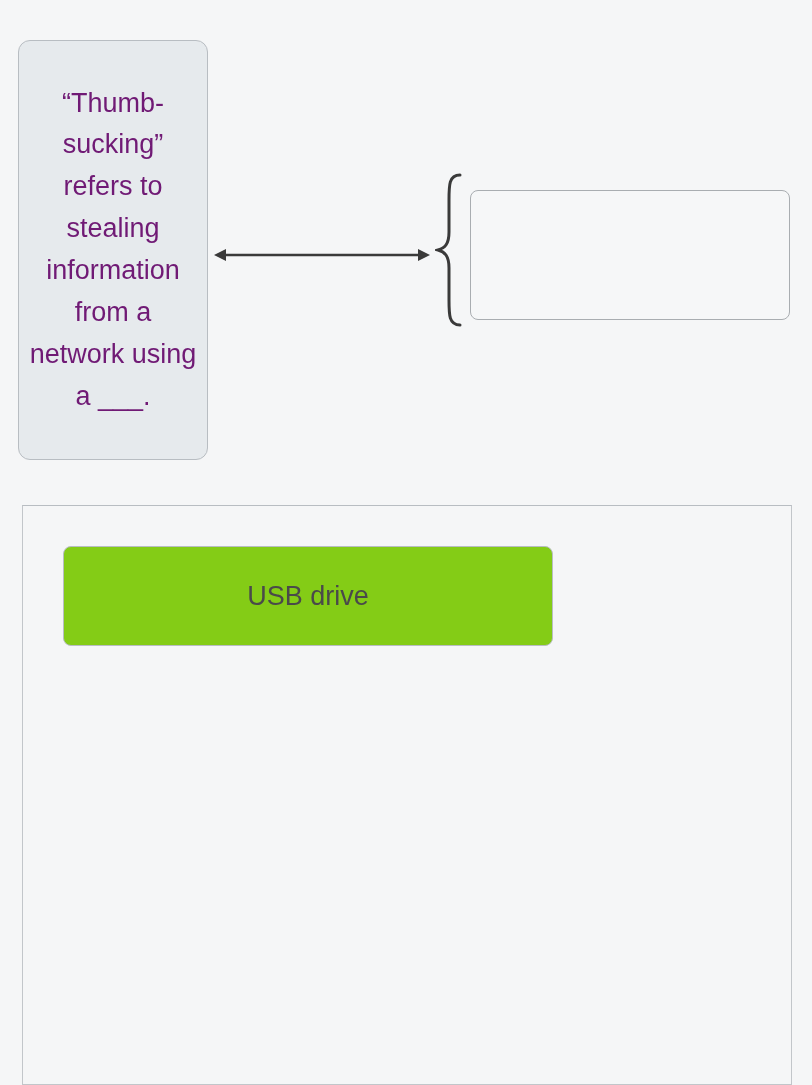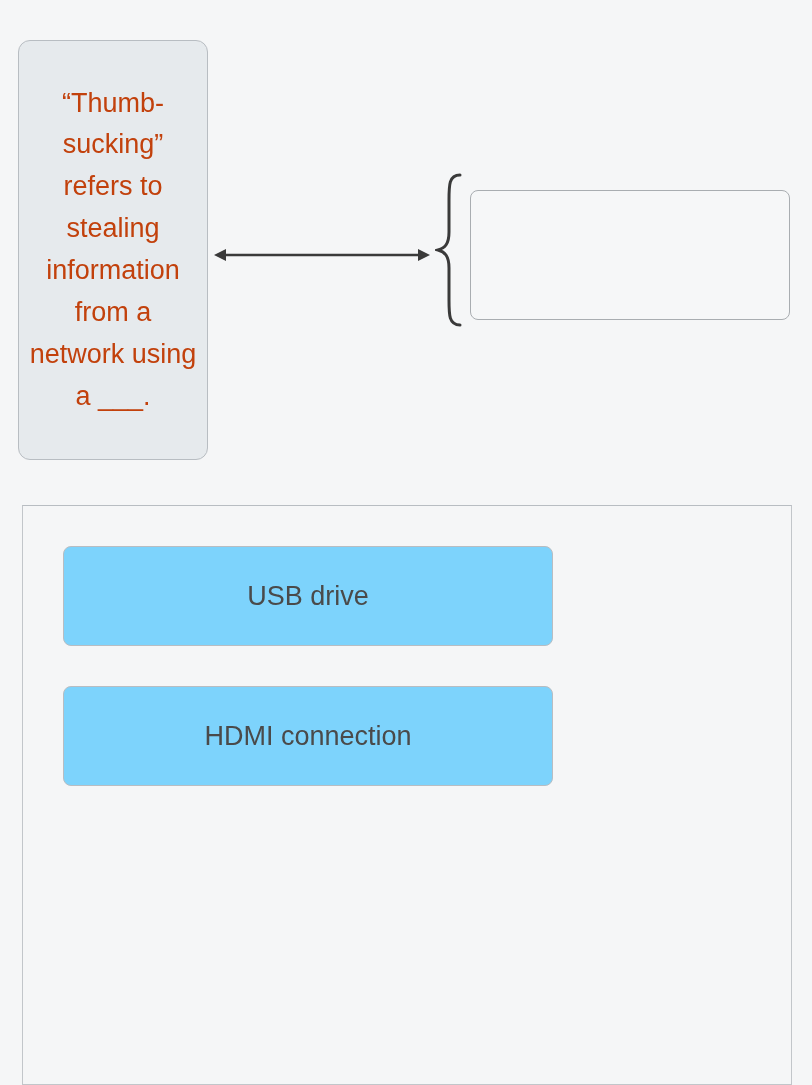--- a/index.html
+++ b/index.html
@@ -30,21 +30,21 @@
       background: #e6eaed;
       border: 1px solid #b8bdc2;
       border-radius: 12px;
       padding: 18px 8px;
       display: flex;
       align-items: center;
       justify-content: flex-end;
       text-align: center;
       font-size: 27px;
       line-height: 1.55;
-      color: #c2410c;
+      color: #701a75;
     }
     .arrow-svg {
       position: absolute;
       top: 240px;
       left: 212px;
       width: 220px;
       height: 30px;
     }
     .brace-svg {
       position: absolute;
@@ -75,21 +75,21 @@
       padding: 40px 30px 30px 40px;
       display: flex;
       flex-direction: column;
       gap: 40px;
     }
     .option-item {
       width: 490px;
       height: 100px;
       border: 1px solid #b8bdc2;
       border-radius: 8px;
-      background: #7dd3fc;
+      background: #84cc16;
       display: flex;
       align-items: center;
       justify-content: center;
       font-size: 27px;
       color: #4a4a4a;
       cursor: grab;
       user-select: none;
     }
   </style>
 </head>
@@ -118,16 +118,13 @@
   </svg>
 
   <div class="drop-zone"></div>
 
 </div>
 
 <div class="options-panel">
   <div class="option-item">
     <span>USB drive</span>
   </div>
-  <div class="option-item">
-    <span>HDMI connection</span>
-  </div>
 </div>
 
 </body></html>

